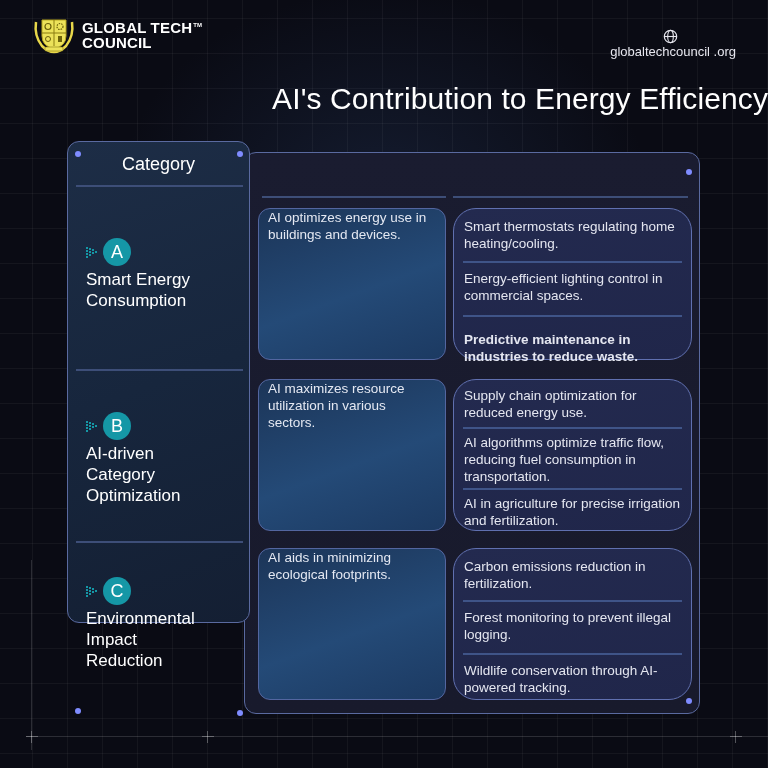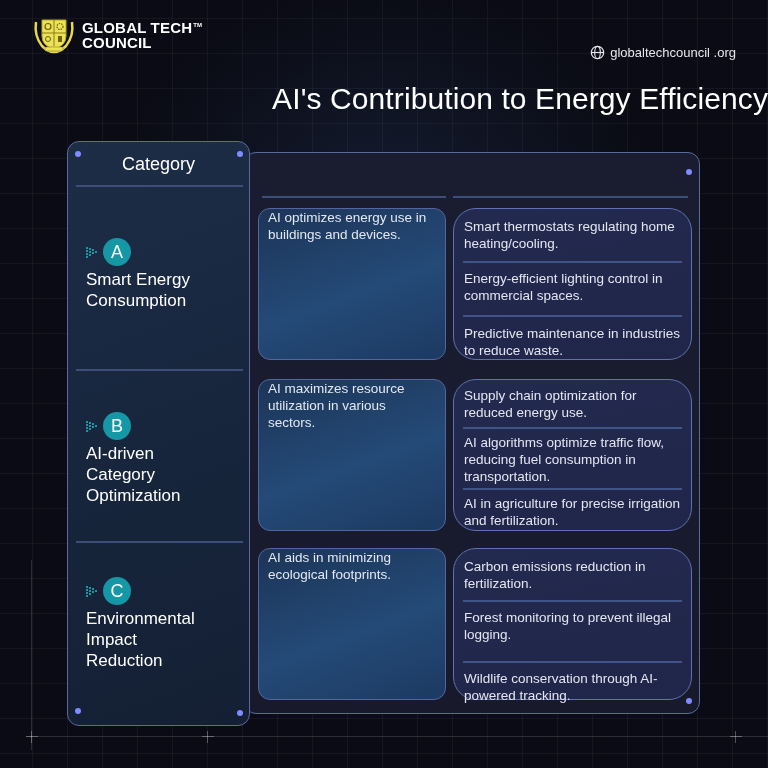--- a/index.html
+++ b/index.html
@@ -27,28 +27,28 @@
   .plus { position: absolute; width: 12px; height: 12px; }
   .plus::before, .plus::after { content: ""; position: absolute; background: rgba(255,255,255,0.3); }
   .plus::before { left: 5px; top: 0; width: 1px; height: 12px; }
   .plus::after { left: 0; top: 5px; width: 12px; height: 1px; }
 
   
   .logo { position: absolute; left: 32px; top: 16px; display: flex; align-items: center; }
   .crest { width: 44px; height: 38px; position: relative; }
   .logo-text { margin-left: 6px; font-weight: bold; font-size: 15px; line-height: 15px; letter-spacing: 0.2px; color: #fff; position: relative; }
   .logo-text .tm { position: absolute; right: -10px; top: -2px; font-size: 6px; }
-  .site { position: absolute; right: 32px; top: 45px; display: flex; align-items: center; font-size: 13px; color: #e6e6ee; }
+  .site { position: absolute; right: 32px; top: 29px; display: flex; align-items: center; font-size: 13px; color: #e6e6ee; flex-direction: column; }
   .site svg { margin-right: 5px; }
 
   .title { position: absolute; left: 0; width: 768px; top: 82px; text-align: right; font-size: 30px; color: #ffffff; letter-spacing: 0.1px; }
 
   
   .cat-panel {
-    position: absolute; left: 67px; top: 141px; width: 183px; height: 585px;
+    position: absolute; left: 67px; top: 141px; width: 183px; height: 482px;
     border: 1px solid #5a6aa0; border-radius: 12px;
     background: linear-gradient(160deg, #1d2d46 0%, #17263d 50%, #141f33 100%);
     z-index: 3;
   }
   .table-panel {
     position: absolute; left: 244px; top: 152px; width: 456px; height: 562px;
     border: 1px solid #5a6aa0; border-radius: 12px;
     background: linear-gradient(180deg, #1a1c30 0%, #181a2c 100%);
     z-index: 2;
   }
@@ -223,36 +223,36 @@
 </div>
 
 <div class="desc-card" style="top:208px;">
   <div>AI optimizes energy use in buildings and devices.</div>
 </div>
 <div class="ex-card" style="top:208px; padding-top:9px;">
   <div class="ex-item" style="height:43px;">Smart thermostats regulating home heating/cooling.</div>
   <div class="ex-sep"></div>
   <div class="ex-item" style="padding-top:7px; height:52px;">Energy-efficient lighting control in commercial spaces.</div>
   <div class="ex-sep"></div>
-  <div class="ex-item" style="padding-top:8px;">Predictive maintenance in industries to reduce waste.</div>
+  <div class="ex-item" style="padding-top:14px;font-weight:bold;">Predictive maintenance in industries to reduce waste.</div>
 </div>
 
 <div class="desc-card" style="top:379px;">
   <div>AI maximizes resource utilization in various sectors.</div>
 </div>
 <div class="ex-card" style="top:379px; padding-top:7px;">
   <div class="ex-item" style="height:40px;">Supply chain optimization for reduced energy use.</div>
   <div class="ex-sep"></div>
   <div class="ex-item" style="padding-top:5px; height:59px;">AI algorithms optimize traffic flow, reducing fuel consumption in transportation.</div>
   <div class="ex-sep"></div>
   <div class="ex-item" style="padding-top:5px;">AI in agriculture for precise irrigation and fertilization.</div>
 </div>
 
 <div class="desc-card" style="top:548px;">
   <div>AI aids in minimizing ecological footprints.</div>
 </div>
 <div class="ex-card" style="top:548px; padding-top:9px;">
   <div class="ex-item" style="height:42px;">Carbon emissions reduction in fertilization.</div>
   <div class="ex-sep"></div>
-  <div class="ex-item" style="padding-top:7px; height:59px;">Forest monitoring to prevent illegal logging.</div>
+  <div class="ex-item" style="padding-top:7px; height:51px;">Forest monitoring to prevent illegal logging.</div>
   <div class="ex-sep"></div>
   <div class="ex-item" style="padding-top:7px;">Wildlife conservation through AI-powered tracking.</div>
 </div>
 
 </body></html>

